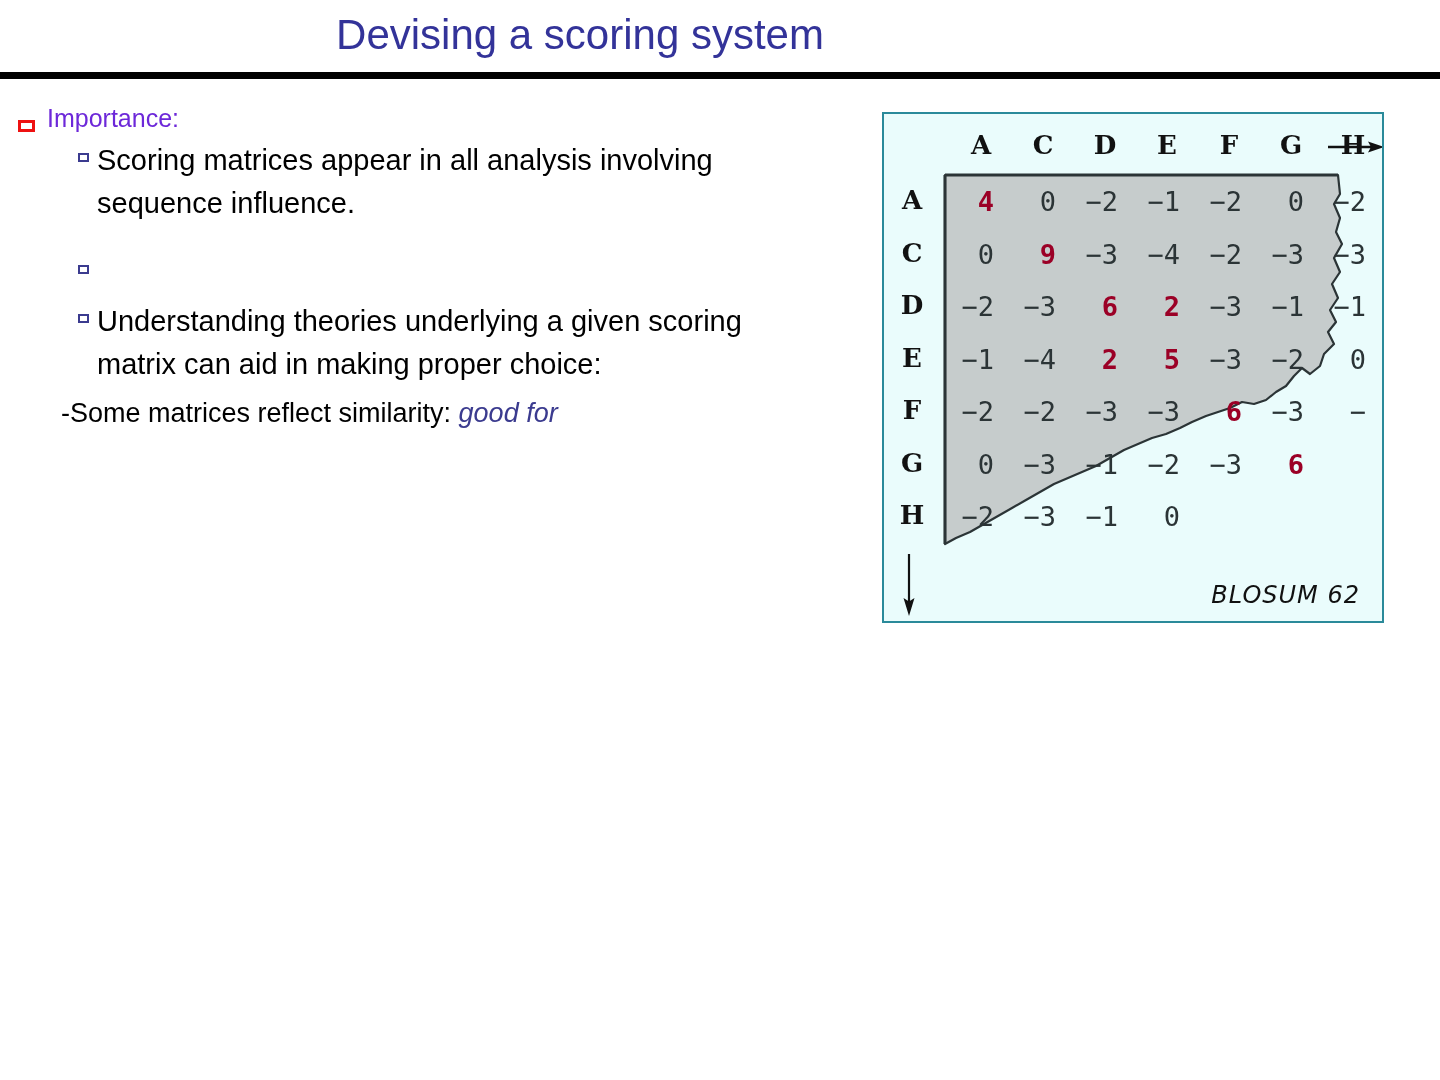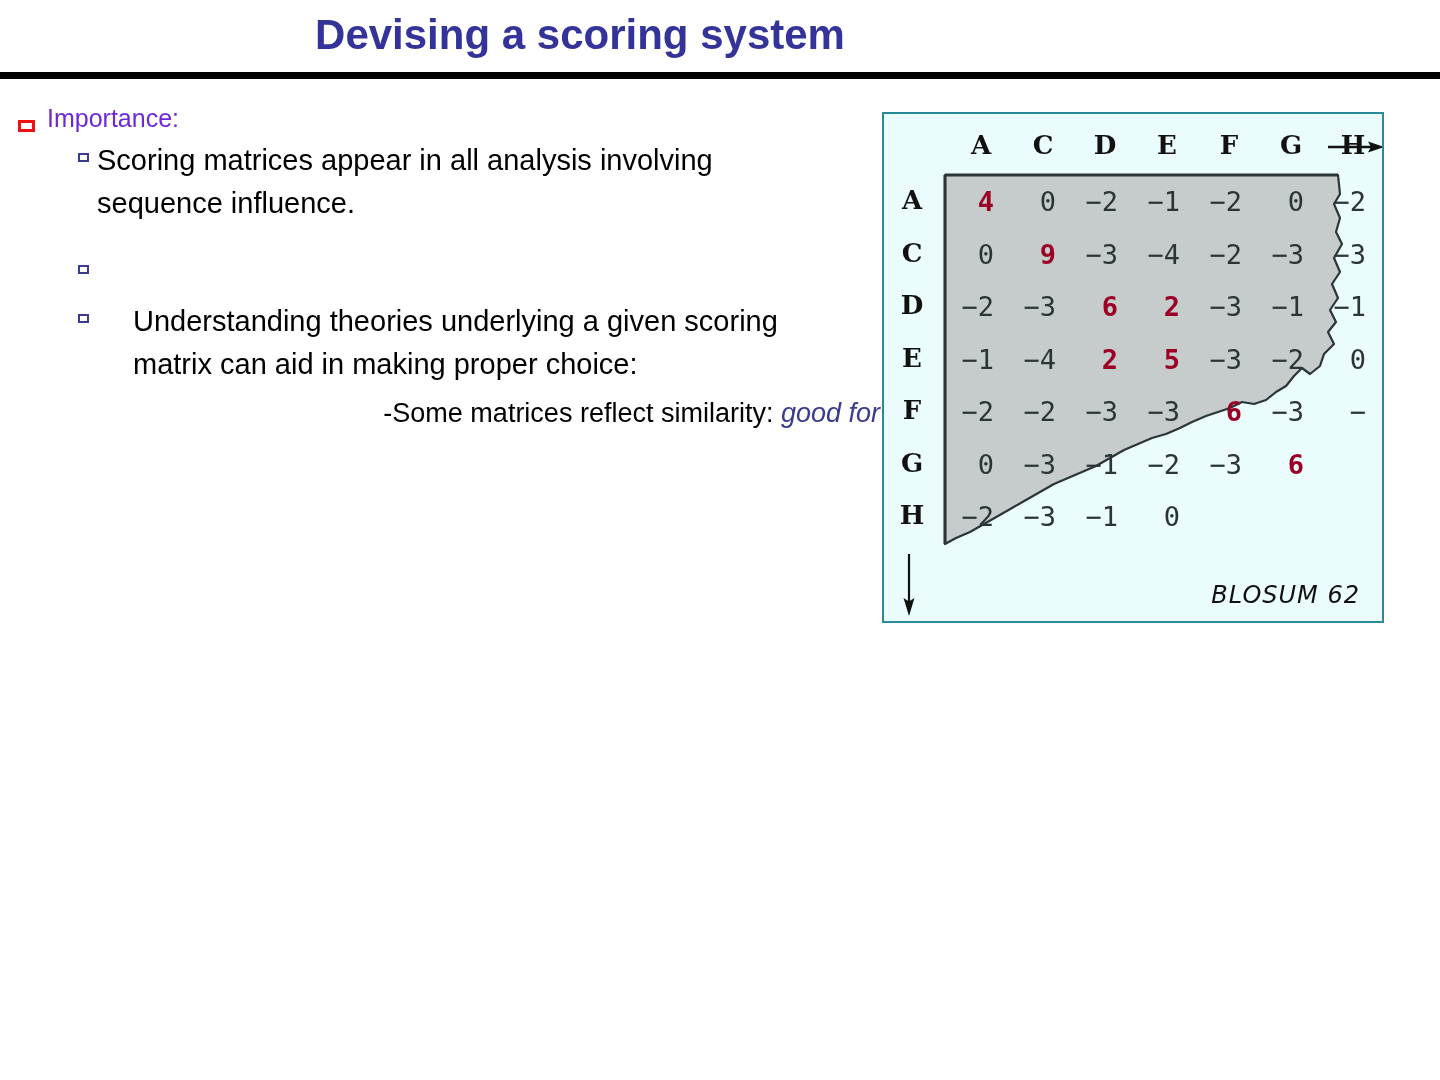--- a/index.html
+++ b/index.html
@@ -17,21 +17,21 @@
   }
 
   
   .slide-title {
     position: absolute;
     top: 12px;
     left: 0;
     width: 1160px;
     text-align: center;
     font-size: 42px;
-    font-weight: 700;
+    font-weight: 400;
     color: #333399;
     letter-spacing: 0px;
     line-height: 1.1;
   }
   .title-rule {
     position: absolute;
     top: 72px;
     left: 0;
     width: 1440px;
     height: 7px;
@@ -107,21 +107,20 @@
 
   
   .lvl3 {
     padding-left: 61px;
     font-size: 27px;
     color: #000000;
     line-height: 1.6;
     max-width: 860px;
     margin-bottom: 16px;
     text-indent: -0.0em;
-    text-align: right;
   }
   .lvl3 .em {
     font-style: italic;
     color: #3b3b8f;
   }
   .lvl3 .cont {
     display: block;
     padding-left: 22px;
   }
 
@@ -262,21 +261,21 @@
       </span>
     <span class="lvl2-text">Scoring matrices appear in all analysis involving sequence influence.</span>
   </div>
 
   <div class="lvl2">
     <span class="bullet-l2">
         <i></i>
       </span>
   </div>
 
-  <div class="lvl2" style="margin-bottom:6px;gap:36px;">
+  <div class="lvl2" style="margin-bottom:6px;">
     <span class="bullet-l2">
         <i></i>
       </span>
     <span class="lvl2-text">Understanding theories underlying a given scoring matrix can aid in making proper choice:</span>
   </div>
 
   <div class="lvl3">
     <span>-Some matrices reflect similarity: </span><span class="em">good for</span>
   </div>
 

